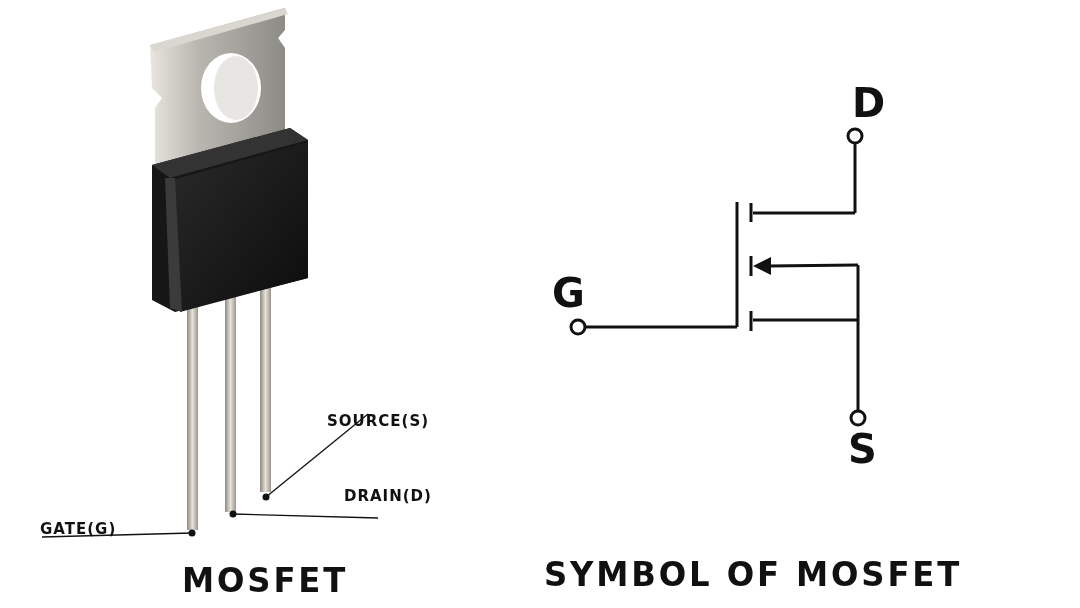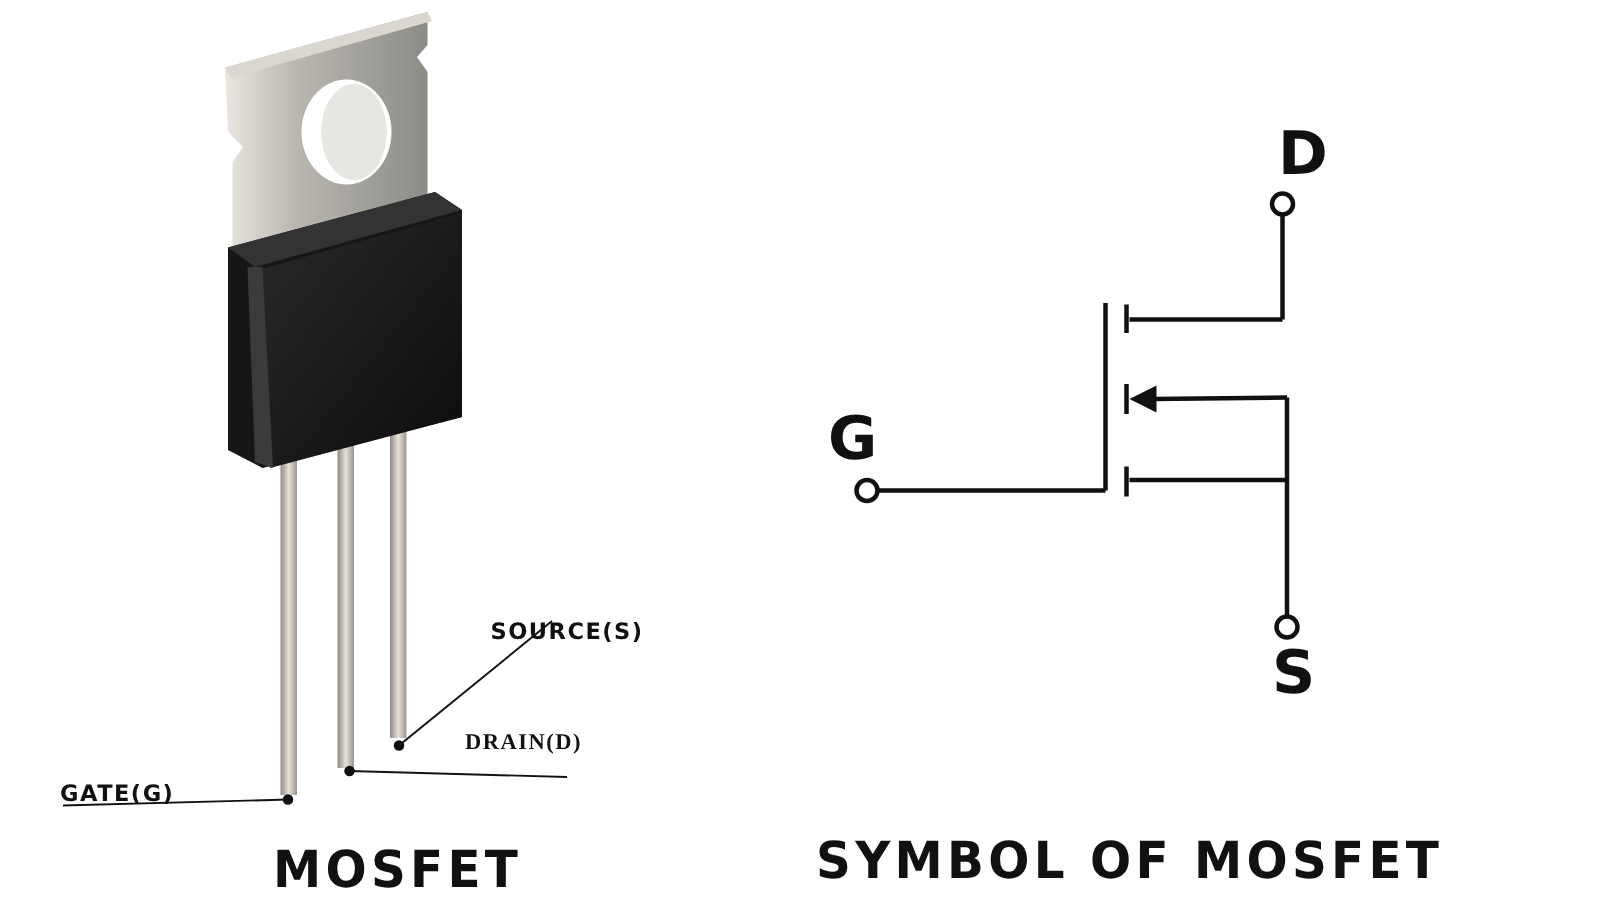--- a/index.html
+++ b/index.html
@@ -78,21 +78,21 @@
       <line x1="858" y1="265" x2="858" y2="412"></line>
 
       <circle cx="578" cy="327" r="7"></circle>
       <circle cx="855" cy="136" r="7"></circle>
       <circle cx="858" cy="418" r="7"></circle>
     </g>
     <polygon points="753,266 771,257 771,275" fill="#111"></polygon>
   </svg>
 
   <div class="lbl small" style="left:40px;top:508px;margin-top:12px;">GATE(G)</div>
-  <div class="lbl small" style="left:310px;top:487px;font-family:Liberation Serif, serif;">DRAIN(D)</div>
+  <div class="lbl small" style="left:344px;top:487px;">DRAIN(D)</div>
   <div class="lbl small" style="left:327px;top:392px;margin-top:20px;">SOURCE(S)</div>
 
   <div class="lbl pin" style="left:852px;top:80px;">D</div>
   <div class="lbl pin" style="left:552px;top:270px;">G</div>
   <div class="lbl pin" style="left:848px;top:426px;">S</div>
 
   <div class="lbl big" style="left:182px;top:560px;">MOSFET</div>
   <div class="lbl big" style="left:544px;top:554px;">SYMBOL OF MOSFET</div>
 </div>
 

